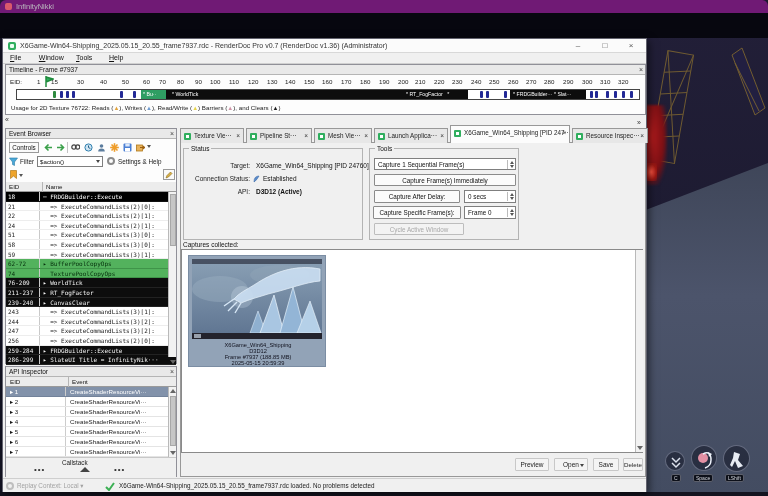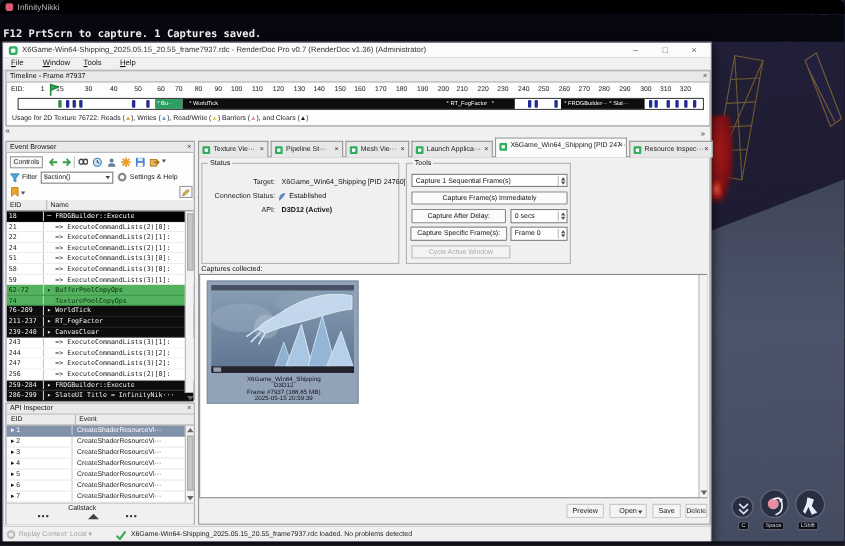--- a/index.html
+++ b/index.html
@@ -1,20 +1,20 @@
 <!DOCTYPE html>
 <html><head>
 <meta charset="utf-8">
 <style>
 *{margin:0;padding:0;box-sizing:border-box}
 html,body{background:#000}
 #screen{position:relative;width:768px;height:496px;overflow:hidden;background:#1d1a2f;font-family:"Liberation Sans",sans-serif;}
 .abs{position:absolute}
 
-#game-titlebar{left:0;top:0;width:768px;height:13px;background:#000000;border-radius:6px 6px 0 0;color:#b9b7be;font-size:7.5px;line-height:13px}
+#game-titlebar{left:0;top:0;width:768px;height:13px;background:#701a75;border-radius:6px 6px 0 0;color:#b9b7be;font-size:7.5px;line-height:13px}
 #game-titlebar .ticon{position:absolute;left:5px;top:3px;width:7px;height:7px;border-radius:2px;background:#d95a6c}
 #game-titlebar .ttext{position:absolute;left:16px;top:0}
 #overlay-band{left:0;top:13px;width:768px;height:25px;background:#07070f}
 #overlay-band .ln{position:absolute;left:3px;white-space:pre;font-family:"DejaVu Sans Mono",monospace;font-weight:bold;font-size:9.5px;color:#f0f0f0}
 #band-right{left:556px;top:13px;width:212px;height:25px;background:linear-gradient(100deg,#10152b,#232a4d 70%,#2c3358)}
 
 #world{left:647px;top:13px;width:121px;height:483px;background:linear-gradient(#221f38,#1c1a30 55%,#262438)}
 #floor{position:absolute;left:0;top:150px;width:121px;height:333px;background:linear-gradient(#3f4659,#4c546b 40%,#434c61);clip-path:polygon(0 14%,100% 0,100% 100%,0 100%)}
 #red-char{position:absolute;left:-6px;top:92px;width:26px;height:80px;background:radial-gradient(ellipse at 40% 40%,#b21b1d 0%,#7c1014 55%,rgba(60,8,10,0) 80%);filter:blur(1px)}
 #red-spark{position:absolute;left:-2px;top:150px;width:12px;height:18px;background:radial-gradient(#ff5442,#a01a14 60%,rgba(0,0,0,0));filter:blur(.5px)}
@@ -160,21 +160,20 @@
     <svg width="212" height="25">
         <g stroke="#c9d2ef" stroke-width="2" opacity="0.35">
           <line x1="130" y1="22" x2="160" y2="0"></line>
           <line x1="150" y1="25" x2="185" y2="-2"></line>
           <line x1="172" y1="25" x2="205" y2="0"></line>
         </g>
         <line x1="160" y1="25" x2="196" y2="-2" stroke="#e8edfa" stroke-width="3" opacity="0.5"></line>
       </svg>
   </div>
   <div class="abs" id="overlay-band">
-    <div class="ln" style="top:13px">F12 PrtScrn to capture. 1 Captures saved.</div>
   </div>
   <div class="abs" id="left-sliver"></div>
   <div class="abs" id="bottom-strip"></div>
 
   <div class="abs" id="win">
 
     <div class="abs" id="titlebar">
       <span class="wicon"></span>
       <span id="title-text">X6Game-Win64-Shipping_2025.05.15_20.55_frame7937.rdc - RenderDoc Pro v0.7 (RenderDoc v1.36) (Administrator)</span>
     </div>

